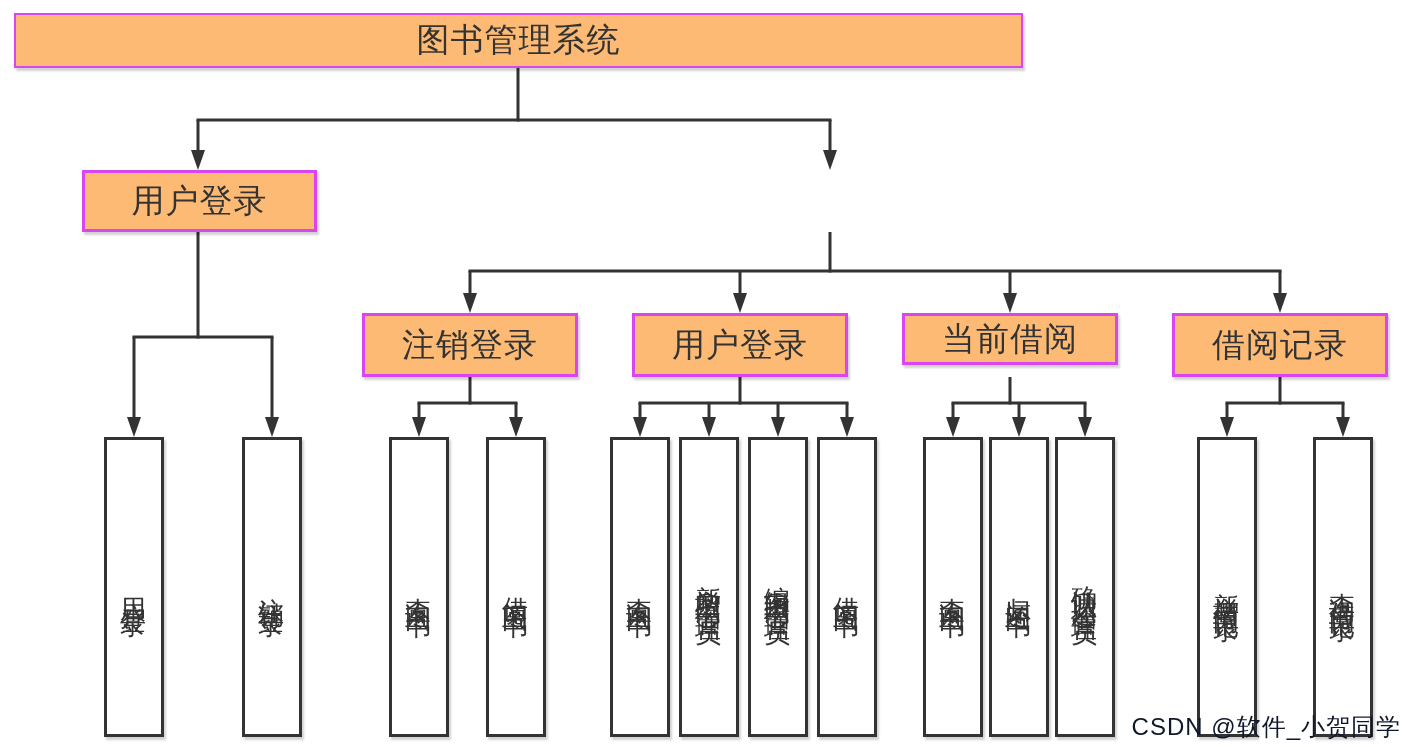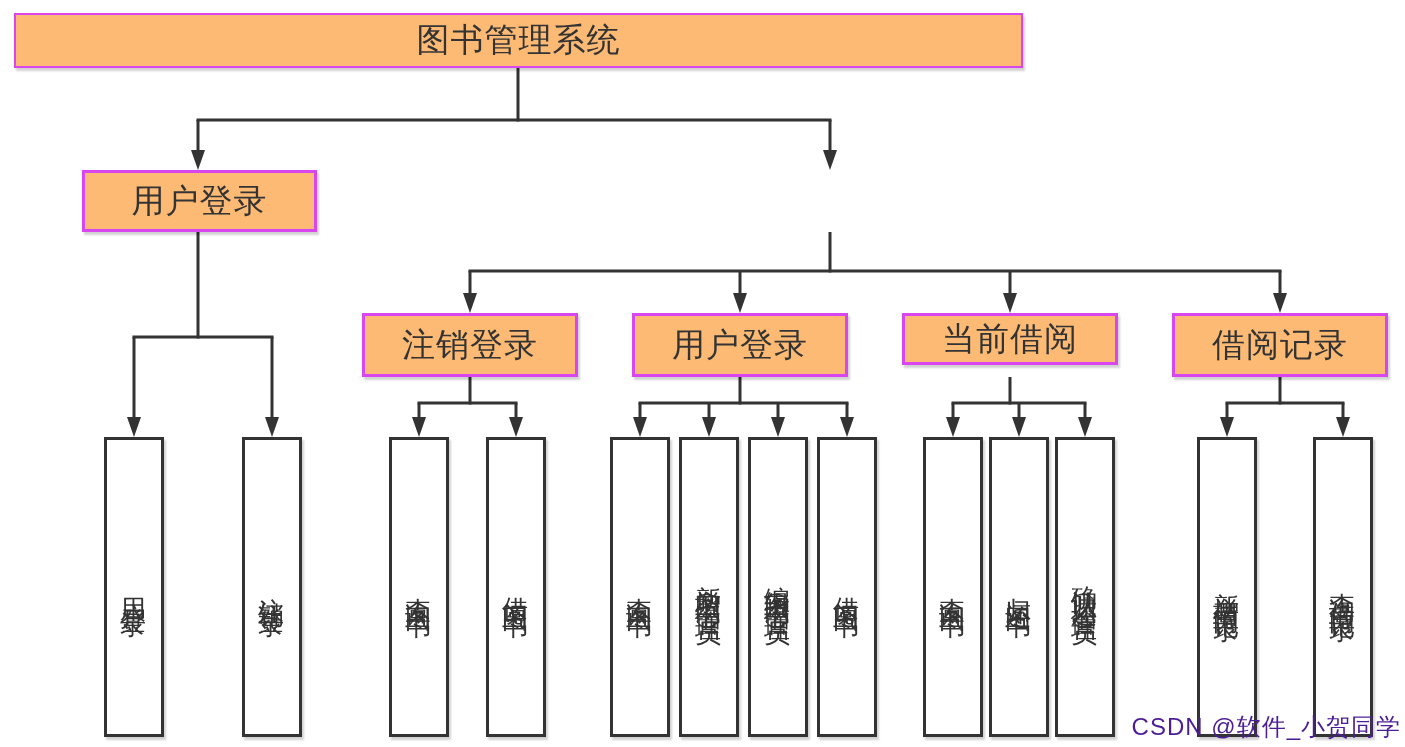--- a/index.html
+++ b/index.html
@@ -19,21 +19,21 @@
   .vbox{
     position:absolute;box-sizing:border-box;border:3px solid #333333;background:#ffffff;
     display:flex;align-items:center;justify-content:center;
     writing-mode:vertical-rl;text-orientation:mixed;
     color:#333333;font-size:26px;letter-spacing:5px;z-index:2;
     width:60px;height:300px;top:437px;
     box-shadow:2px 3px 2px rgba(0,0,0,0.18);
   }
   .watermark{
     position:absolute;right:4px;bottom:4px;z-index:10;
-    color:#4c1d95;font-size:24px;letter-spacing:1px;white-space:nowrap;
+    color:#0f172a;font-size:24px;letter-spacing:1px;white-space:nowrap;
   }
 </style>
 </head>
 <body>
 
 <div class="canvas">
 
   <svg class="connectors" viewBox="0 0 1405 747" xmlns="http://www.w3.org/2000/svg" aria-hidden="true">
 
     <line x1="518" y1="66" x2="518" y2="121.5"></line>

